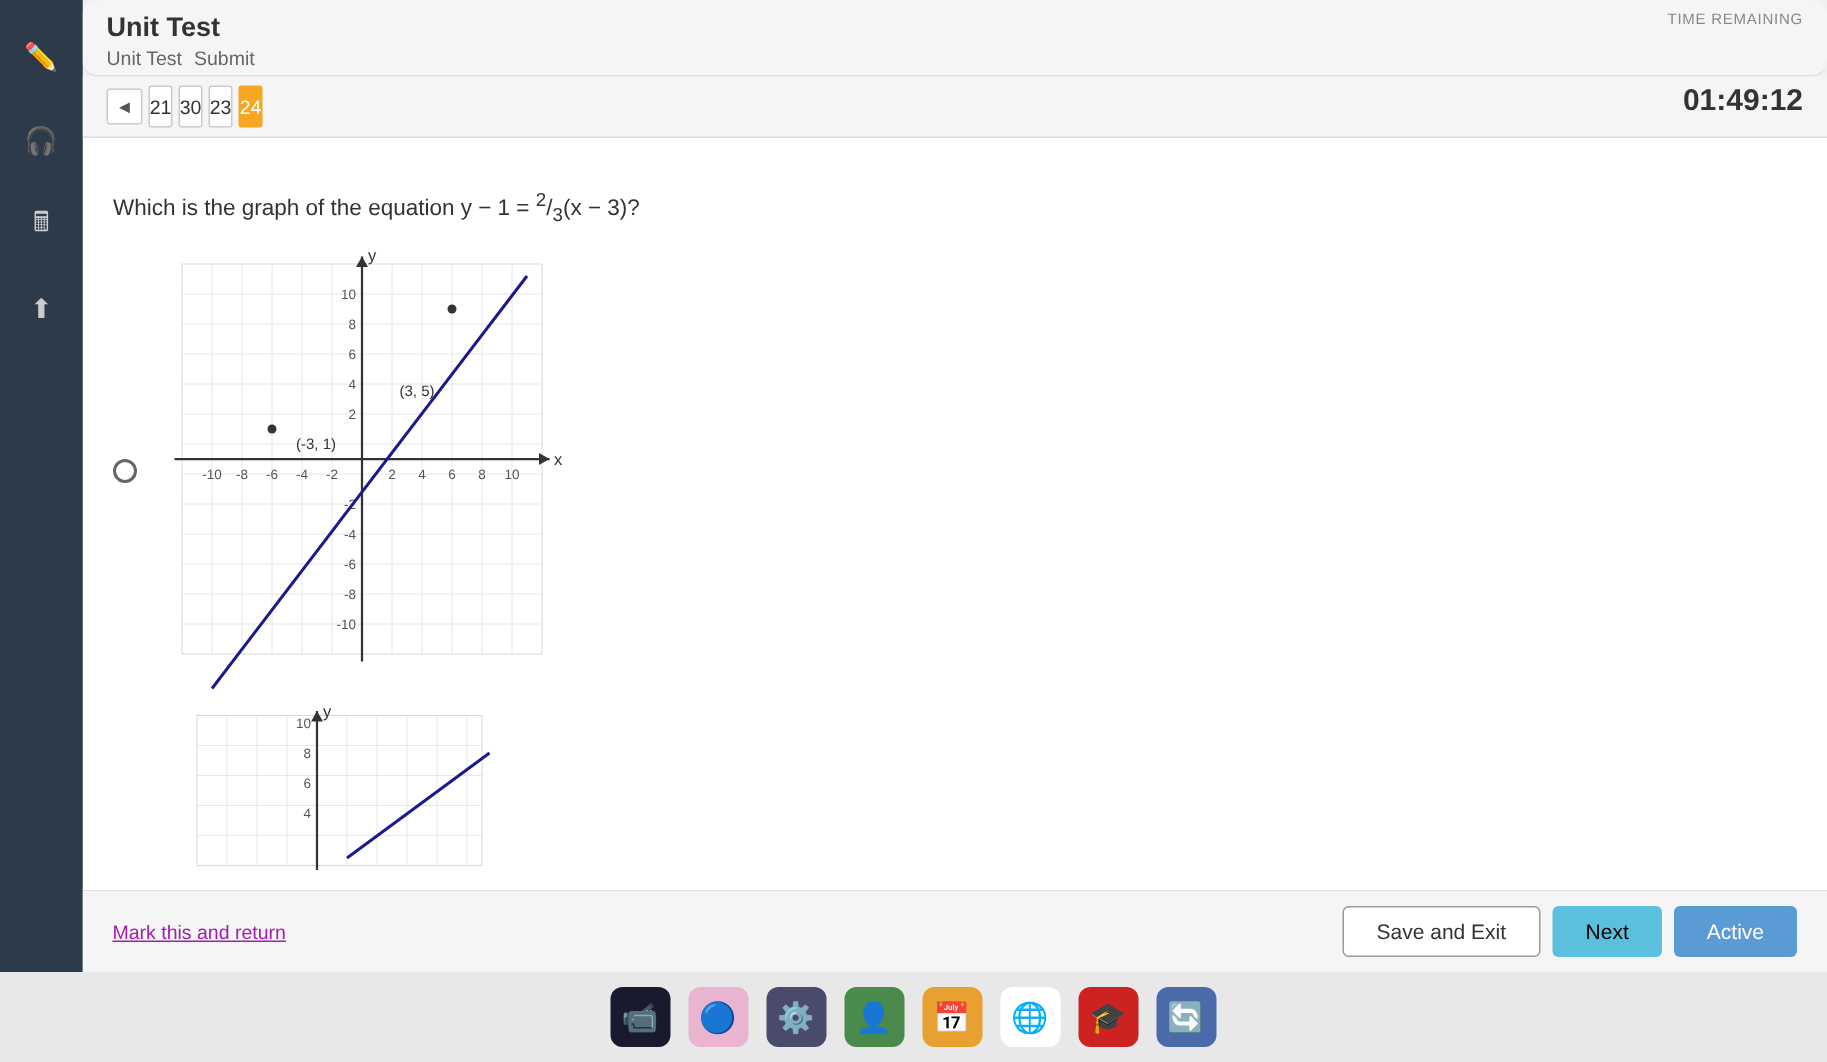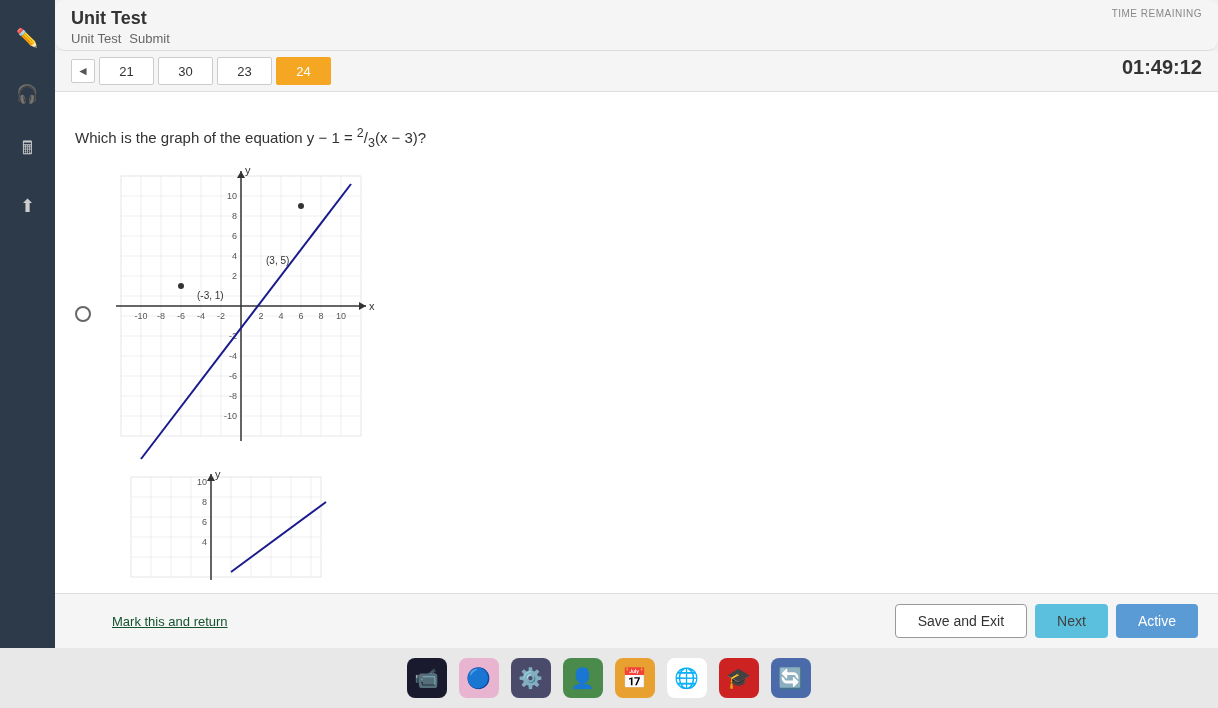--- a/index.html
+++ b/index.html
@@ -144,21 +144,21 @@
       background: #fff;
       display: flex;
       align-items: center;
       justify-content: center;
       cursor: pointer;
       font-size: 12px;
       color: #555;
       border-radius: 2px;
     }
     .nav-num {
-      width: 55px;
+      width: 16px;
       height: 28px;
       border: 1px solid #ccc;
       background: #fff;
       display: flex;
       align-items: center;
       justify-content: center;
       cursor: pointer;
       font-size: 13px;
       color: #333;
       border-radius: 2px;
@@ -215,25 +215,24 @@
     
     .bottom-bar {
       padding: 10px 20px;
       background: #f5f5f5;
       border-top: 1px solid #ddd;
       display: flex;
       align-items: center;
       justify-content: space-between;
     }
     .mark-return {
-      color: #14532d;
+      color: #a21caf;
       font-size: 13px;
       cursor: pointer;
       text-decoration: underline;
-      margin-left: 37px;
     }
     .action-buttons {
       display: flex;
       gap: 8px;
       justify-content: space-between;
     }
     .btn-save {
       padding: 8px 22px;
       background: #fff;
       border: 1px solid #999;
@@ -241,21 +240,21 @@
       font-size: 14px;
       color: #333;
       cursor: pointer;
     }
     .btn-next {
       padding: 8px 22px;
       background: #5bc0de;
       border: none;
       border-radius: 4px;
       font-size: 14px;
-      color: #404040;
+      color: #000000;
       cursor: pointer;
     }
     .btn-submit {
       padding: 8px 22px;
       background: #5b9bd5;
       border: none;
       border-radius: 4px;
       font-size: 14px;
       color: #fff;
       cursor: pointer;

